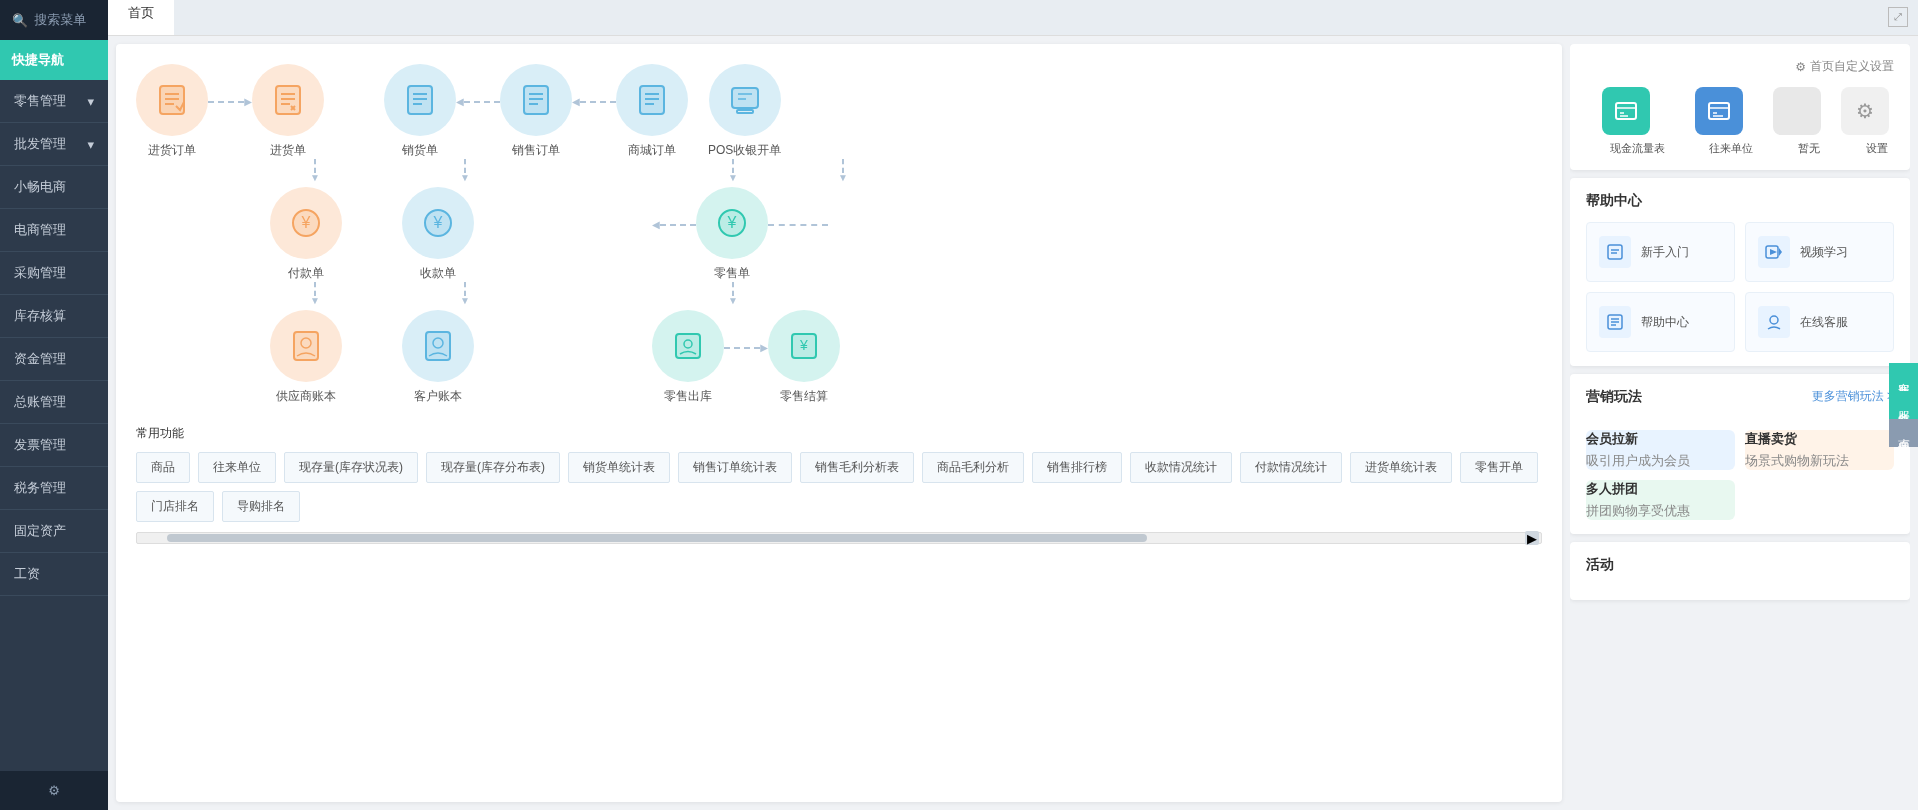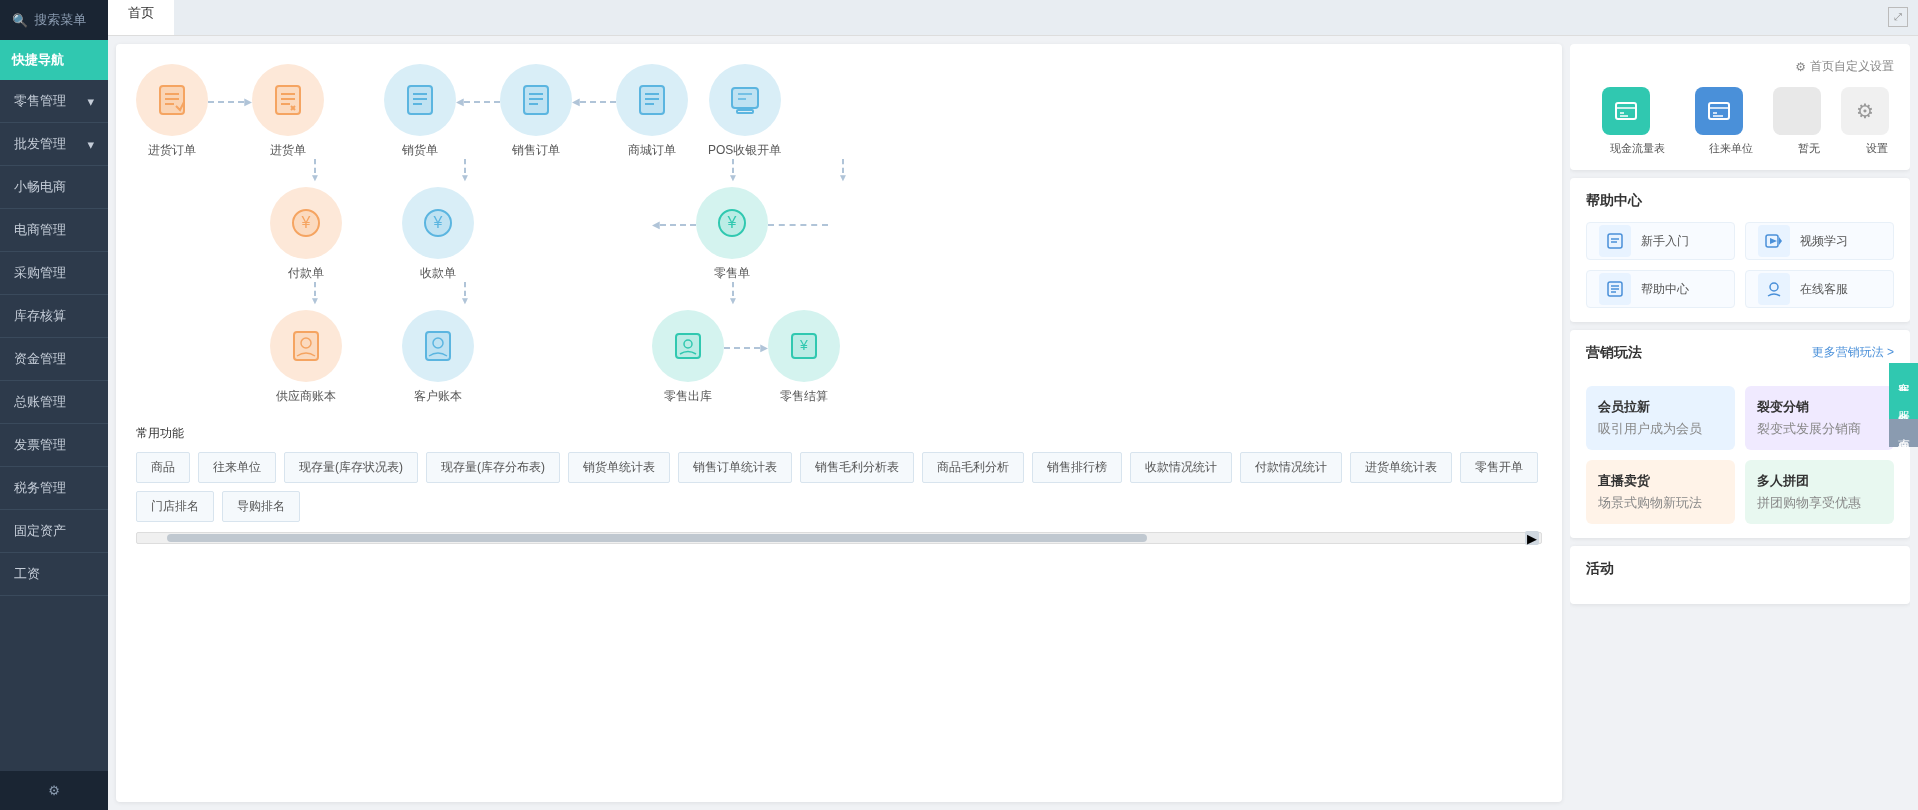--- a/index.html
+++ b/index.html
@@ -258,21 +258,21 @@
     }
     .help-grid {
       display: grid;
       grid-template-columns: 1fr 1fr;
       gap: 10px;
     }
     .help-item {
       display: flex;
       align-items: center;
       gap: 10px;
-      padding: 2px 12px;
+      padding: 13px 12px;
       border: 1px solid #e8f0f8;
       border-radius: 4px;
       cursor: pointer;
       background: #f8fbff;
     }
     .help-icon {
       width: 32px;
       height: 32px;
       border-radius: 4px;
       background: #e8f3ff;
@@ -299,21 +299,20 @@
       margin-bottom: 12px;
     }
     .more-link { font-size: 12px; color: #4a90d9; cursor: pointer; }
     .marketing-grid {
       display: grid;
       grid-template-columns: 1fr 1fr;
       gap: 10px;
     }
     .mkt-item {
       border-radius: 6px;
-      padding: 12px;
       cursor: pointer;
     }
     .mkt-blue { background: #e8f3ff; }
     .mkt-purple { background: #f0eaff; }
     .mkt-orange { background: #fff3e8; }
     .mkt-green { background: #e8f8f0; }
     .mkt-title { font-size: 13px; color: #333; font-weight: bold; margin-bottom: 4px; }
     .mkt-sub { font-size: 13px; color: #888; }
 
     
@@ -839,24 +838,20 @@
           <div class="section-header">营销玩法</div>
           <div class="more-link">
             <span>更多营销玩法 &gt;</span>
           </div>
         </div>
         <div class="marketing-grid">
           <div class="mkt-item mkt-blue">
             <div class="mkt-title">会员拉新</div>
             <div class="mkt-sub">吸引用户成为会员</div>
           </div>
-          <div class="mkt-item mkt-purple">
-            <div class="mkt-title">裂变分销</div>
-            <div class="mkt-sub">裂变式发展分销商</div>
-          </div>
           <div class="mkt-item mkt-orange">
             <div class="mkt-title">直播卖货</div>
             <div class="mkt-sub">场景式购物新玩法</div>
           </div>
           <div class="mkt-item mkt-green">
             <div class="mkt-title">多人拼团</div>
             <div class="mkt-sub">拼团购物享受优惠</div>
           </div>
         </div>
       </div>

